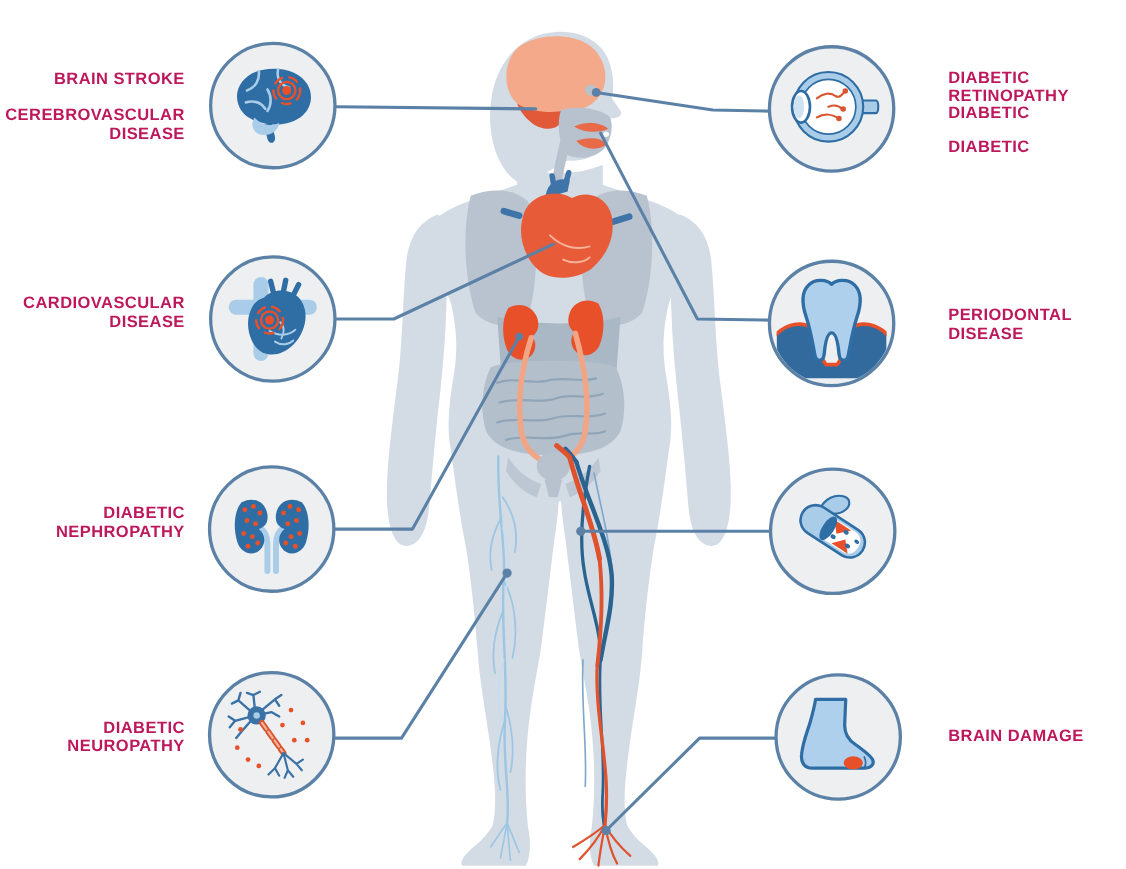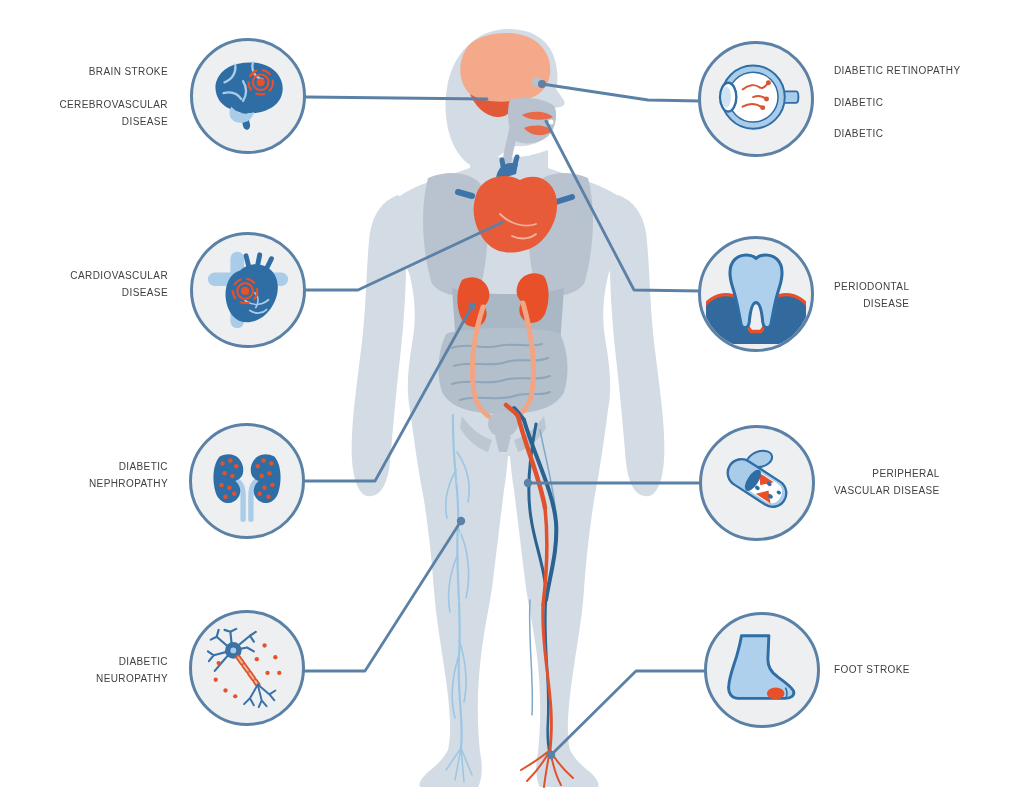--- a/index.html
+++ b/index.html
@@ -2,25 +2,25 @@
 <html><head>
 <meta charset="utf-8">
 <style>
   html,body{margin:0;padding:0;background:#fff;}
   .canvas{
     position:relative;width:1024px;height:790px;background:#ffffff;
     overflow:hidden;font-family:"Liberation Sans",sans-serif;
   }
   .body-svg{position:absolute;left:0;top:0;}
   .label{
-    position:absolute;color:#404040;font-weight:normal;font-size:10px;
+    position:absolute;color:#be185d;font-weight:bold;font-size:15px;
     line-height:17px;letter-spacing:0.4px;white-space:pre-line;
   }
   .label.r{text-align:right;right:856px;}
-  .label.l{left:834px;text-align:right;}
+  .label.l{left:862px;}
   .circle{
     position:absolute;width:116px;height:116px;box-sizing:border-box;
     border:3.5px solid #5b81a6;border-radius:50%;background:#edeff1;
     display:flex;align-items:center;justify-content:center;overflow:hidden;
   }
 </style>
 </head>
 <body>
 
 <div class="canvas">
@@ -182,23 +182,21 @@
   <div class="label r" style="top:458px">DIABETIC
 NEPHROPATHY</div>
   <div class="label r" style="top:653px">DIABETIC
 NEUROPATHY</div>
 
   <div class="label l" style="top:62px">DIABETIC RETINOPATHY</div>
   <div class="label l" style="top:94px">DIABETIC</div>
   <div class="label l" style="top:125px">DIABETIC</div>
   <div class="label l" style="top:278px">PERIODONTAL
 DISEASE</div>
-  <div class="label l" style="top:465px">PERIPHERAL
-VASCULAR DISEASE</div>
-  <div class="label l" style="top:661px">FOOT STROKE</div>
+  <div class="label l" style="top:661px">BRAIN DAMAGE</div>
 
   <div class="circle" style="left:190px;top:38px">
     <svg width="88" height="88" viewBox="0 0 90 90">
       <path fill="#2f6da5" d="M 13,44 C 8,30 18,15 35,12 C 52,8 70,13 77,25 C 83,35 81,47 73,54 C 64,62 48,65 35,61 C 23,58 16,53 13,44 Z"></path>
       <path fill="#2f6da5" d="M 44,61 L 47,74 C 48,80 42,82 40,76 L 37,62 Z"></path>
       <path fill="#a9cce9" d="M 28,56 C 34,63 44,65 51,61 C 50,70 40,75 31,71 C 25,67 25,61 28,56 Z"></path>
       <g stroke="#a9cce9" stroke-width="2.4" fill="none" stroke-linecap="round">
         <path d="M 32,13 C 33,21 29,28 21,31"></path>
         <path d="M 50,11 C 48,19 52,26 60,28"></path>
         <path d="M 20,42 C 28,40 34,42 38,48"></path>

